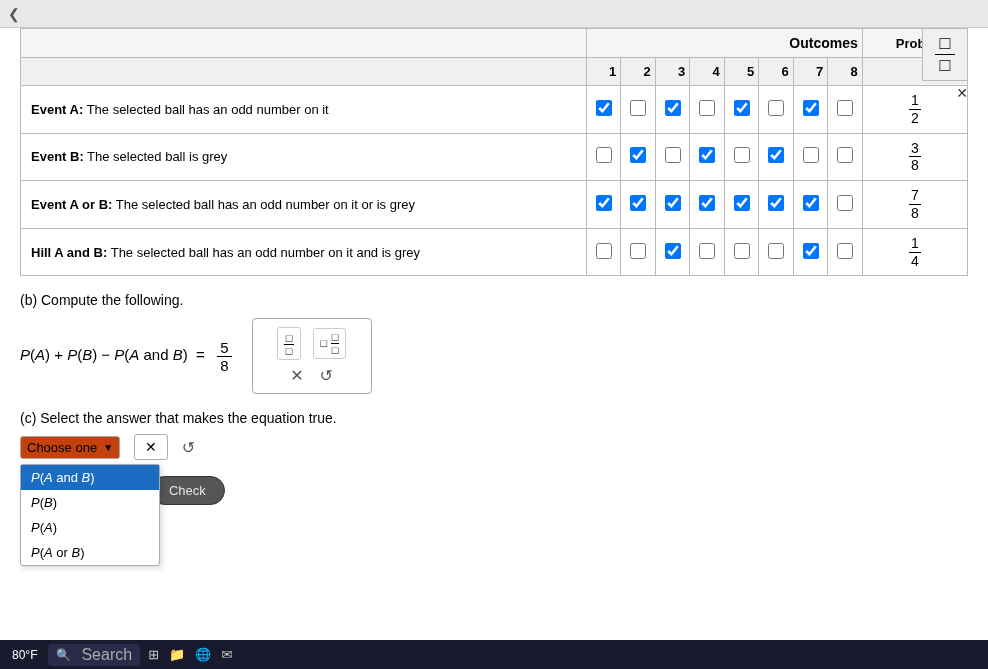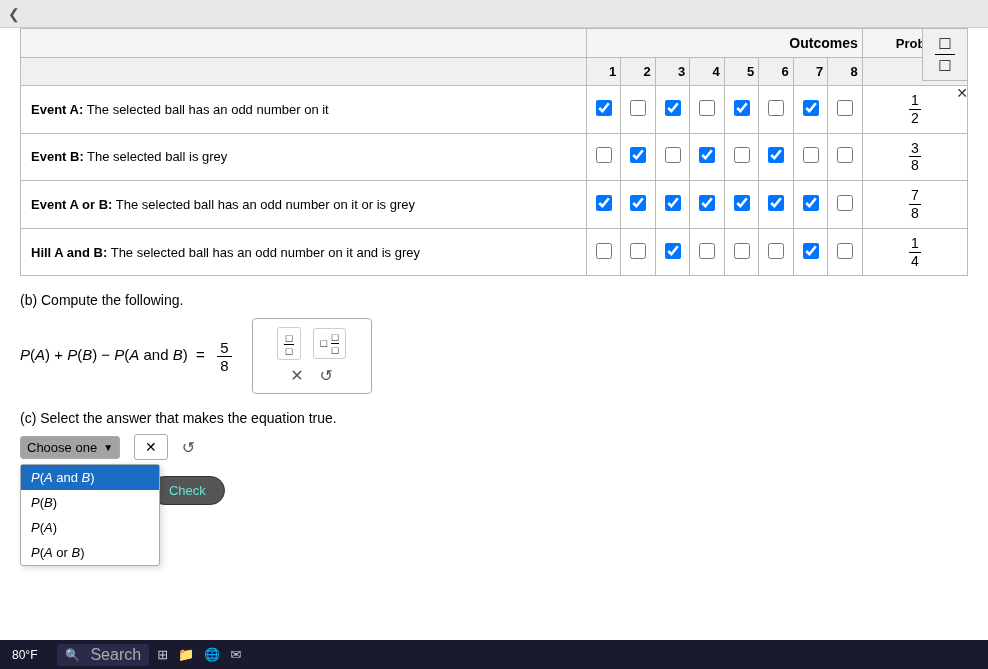--- a/index.html
+++ b/index.html
@@ -203,21 +203,21 @@
       font-size: 13px;
       cursor: pointer;
     }
     .btn-check {
       background: #555;
       border: 1px solid #333;
       border-radius: 20px;
       padding: 6px 18px;
       font-size: 13px;
       cursor: pointer;
-      color: #5eead4;
+      color: #e5e5e5;
     }
     .x-btn2 {
       background: none;
       border: 1px solid #aaa;
       border-radius: 3px;
       padding: 4px 10px;
       font-size: 14px;
       cursor: pointer;
     }
     .refresh-btn2 {
@@ -235,21 +235,21 @@
       display: flex;
       align-items: center;
       padding: 0 12px;
       color: #fff;
       font-size: 12px;
       position: absolute;
       bottom: 0;
       width: 988px;
     }
     .footer-temp {
-      margin-right: 16px;
+      margin-right: 7px;
     }
     .footer-icons {
       display: flex;
       gap: 10px;
       margin-left: 8px;
     }
     .footer-icon-item {
       color: #ccc;
       font-size: 13px;
     }
@@ -423,21 +423,21 @@
             <button class="refresh-btn">↺</button>
           </div>
         </div>
       </div>
     </div>
 
     <div class="section-c">
       <div class="section-c-title">(c) Select the answer that makes the equation true.</div>
       <div class="section-c-eq">
         <div class="dropdown-container">
-          <div style="display:flex;align-items:center;border:1px solid #aaa;border-radius:3px;background:#a3a3a3;padding:3px 6px;cursor:pointer;">
+          <div style="display:flex;align-items:center;border:1px solid #aaa;border-radius:3px;background:#c2410c;padding:3px 6px;cursor:pointer;">
             <span style="font-size:13px;margin-right:6px;">Choose one</span>
             <span style="font-size:10px;">▼</span>
           </div>
 
           <div class="dropdown-menu">
             <div class="dropdown-item selected"><i>P</i>(<i>A</i>&nbsp;and&nbsp;<i>B</i>)</div>
             <div class="dropdown-item"><i>P</i>(<i>B</i>)</div>
             <div class="dropdown-item"><i>P</i>(<i>A</i>)</div>
             <div class="dropdown-item"><i>P</i>(<i>A</i>&nbsp;or&nbsp;<i>B</i>)</div>
           </div>

